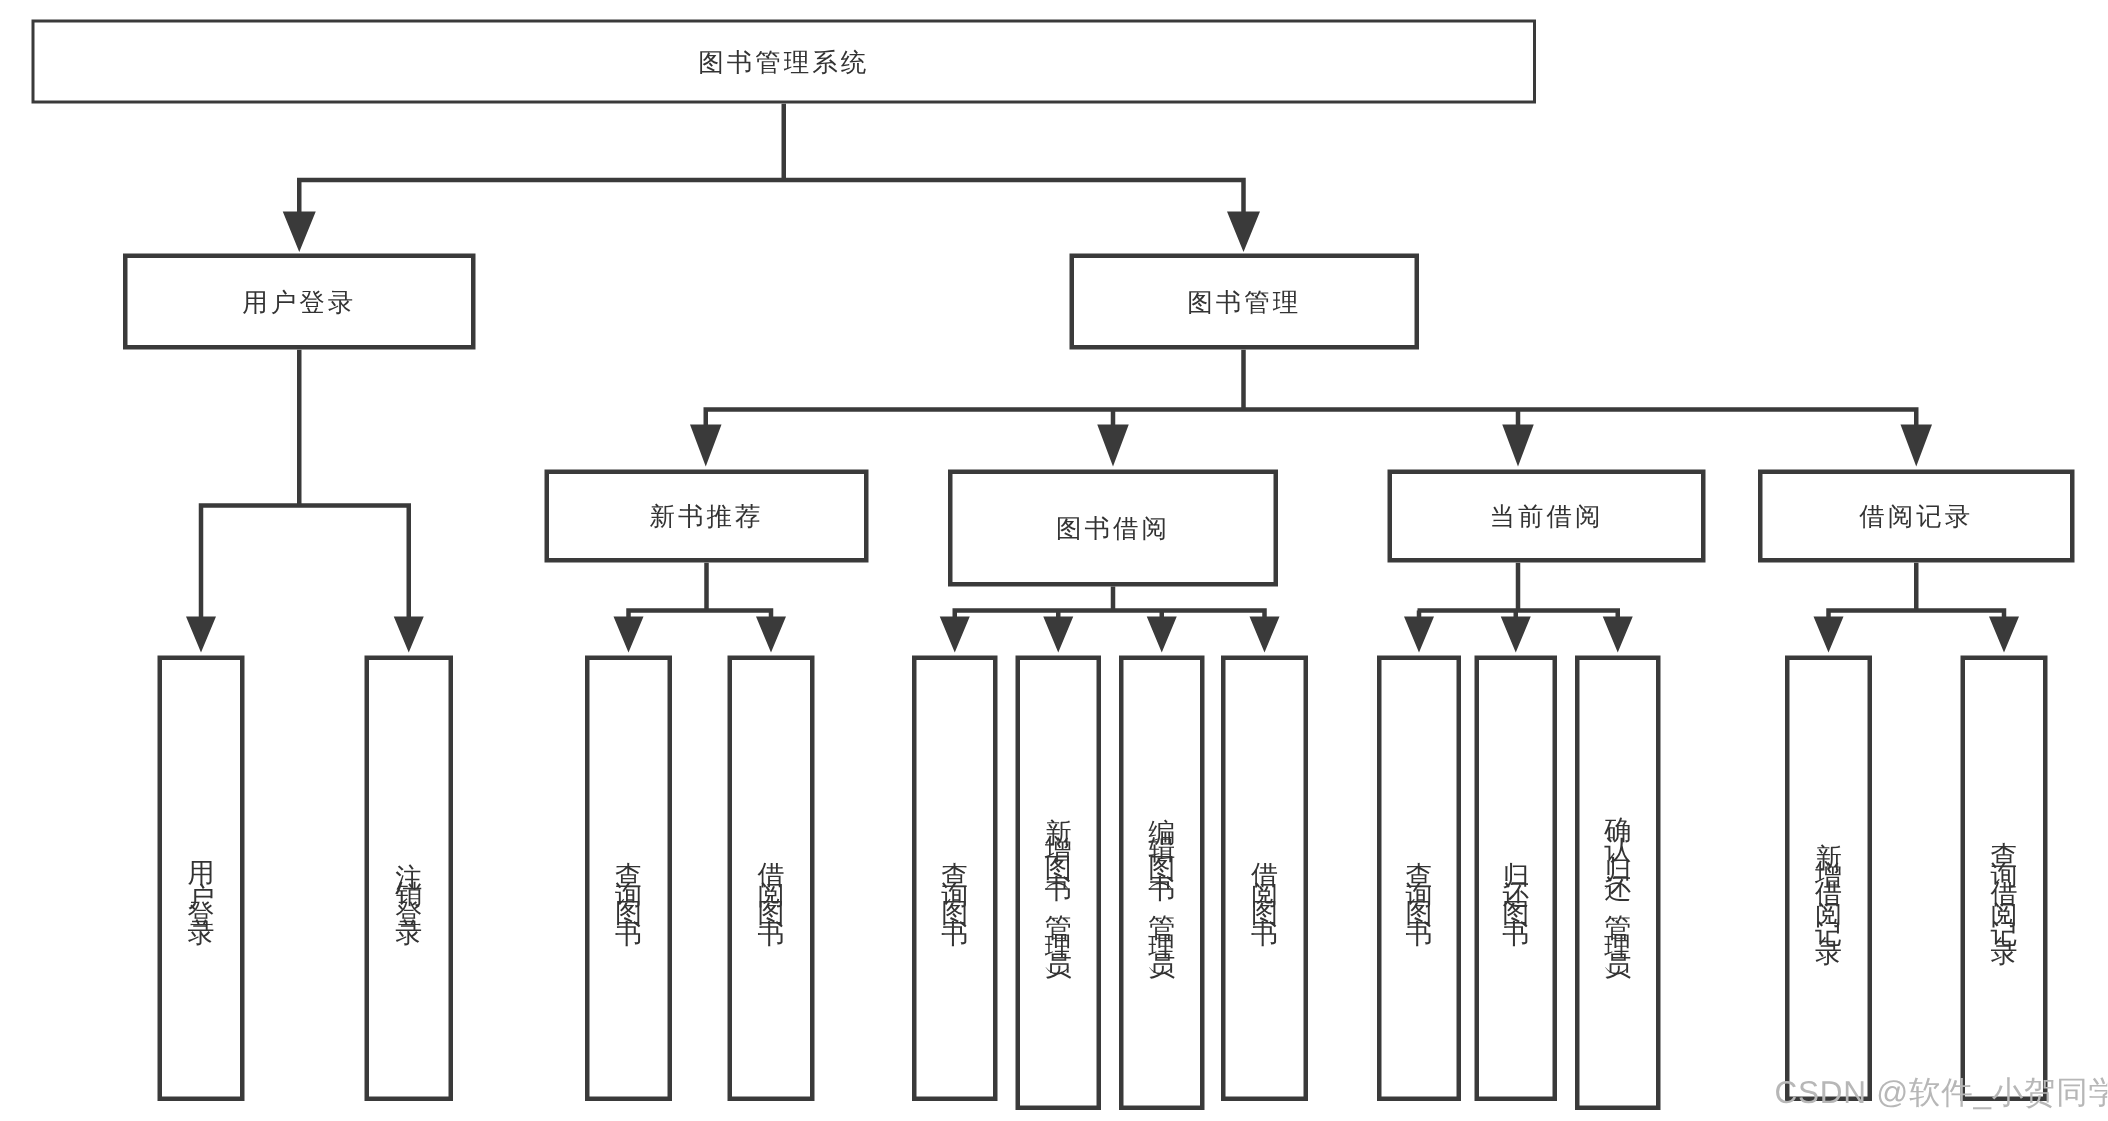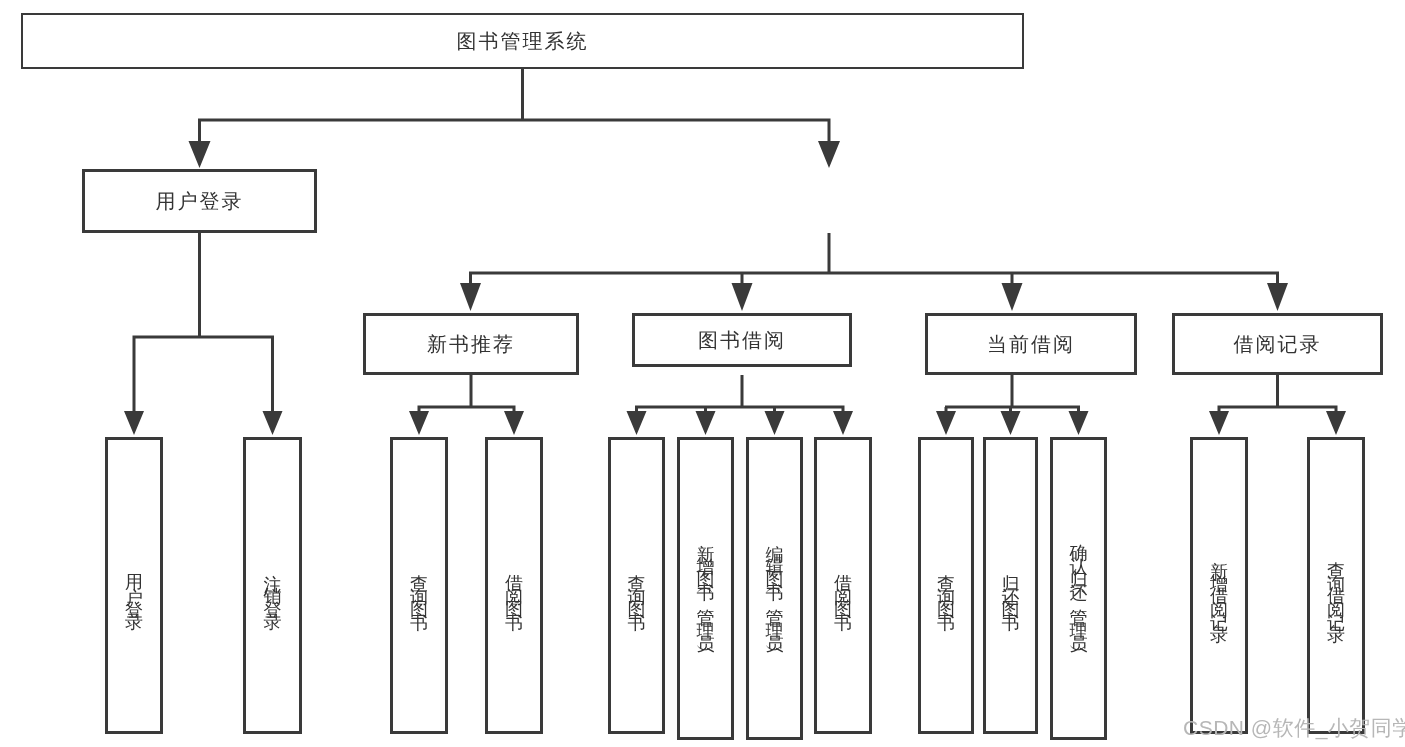--- a/index.html
+++ b/index.html
@@ -39,21 +39,21 @@
     border: 3px solid var(--line);
     background: var(--background);
     color: var(--text);
     display: flex;
     align-items: center;
     justify-content: center;
     text-align: center;
   }
   .box.root { border-width: 2px; }
   .hlabel {
-    font-size: 20px;
+    font-size: 17px;
     letter-spacing: 2px;
     white-space: nowrap;
   }
   .vtext {
     writing-mode: vertical-rl;
     text-orientation: mixed;
     font-size: 18px;
     letter-spacing: 13px;
     line-height: 1;
     white-space: nowrap;
@@ -131,25 +131,28 @@
       M1326 411 L1346 411 L1336 435 Z"></path>
   </svg>
 
   <div class="box root" style="left:21px; top:13px; width:1003px; height:56px;">
     <span class="hlabel">图书管理系统</span>
   </div>
 
   <div class="box" style="left:82px; top:169px; width:235px; height:64px;">
     <span class="hlabel">用户登录</span>
   </div>
+  <div class="box" style="left:713px; top:169px; width:233px; height:64px;">
+    <span class="hlabel">图书管理</span>
+  </div>
 
   <div class="box" style="left:363px; top:313px; width:216px; height:62px;">
     <span class="hlabel">新书推荐</span>
   </div>
-  <div class="box" style="left:632px; top:313px; width:220px; height:54px;text-align:center;">
+  <div class="box" style="left:632px; top:313px; width:220px; height:78px;text-align:center;">
     <span class="hlabel">图书借阅</span>
   </div>
   <div class="box" style="left:906px; top:313px; width:212px; height:62px;margin-left:19px;">
     <span class="hlabel">当前借阅</span>
   </div>
   <div class="box" style="left:1172px; top:313px; width:211px; height:62px;justify-content:center;">
     <span class="hlabel">借阅记录</span>
   </div>
 
   <div class="box" style="left:105px; top:437px; width:58px; height:297px;">

